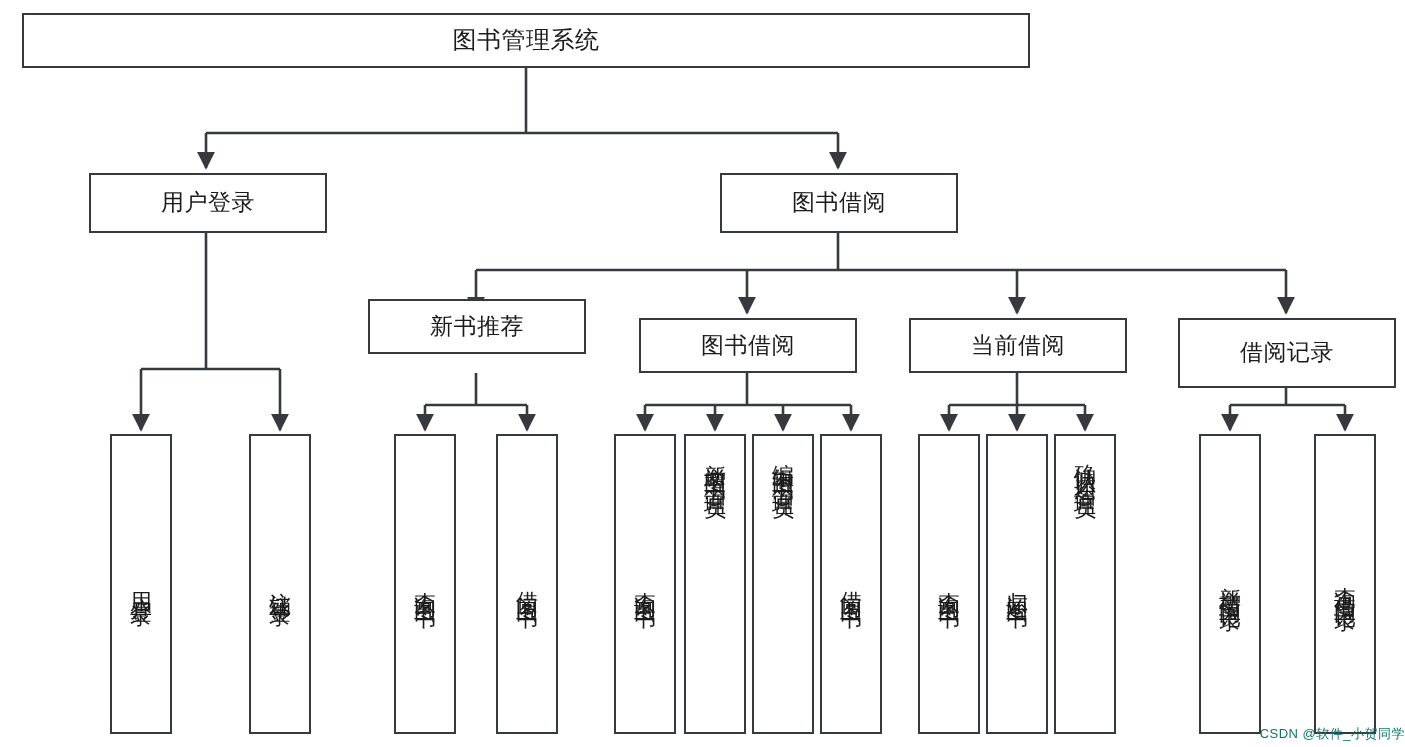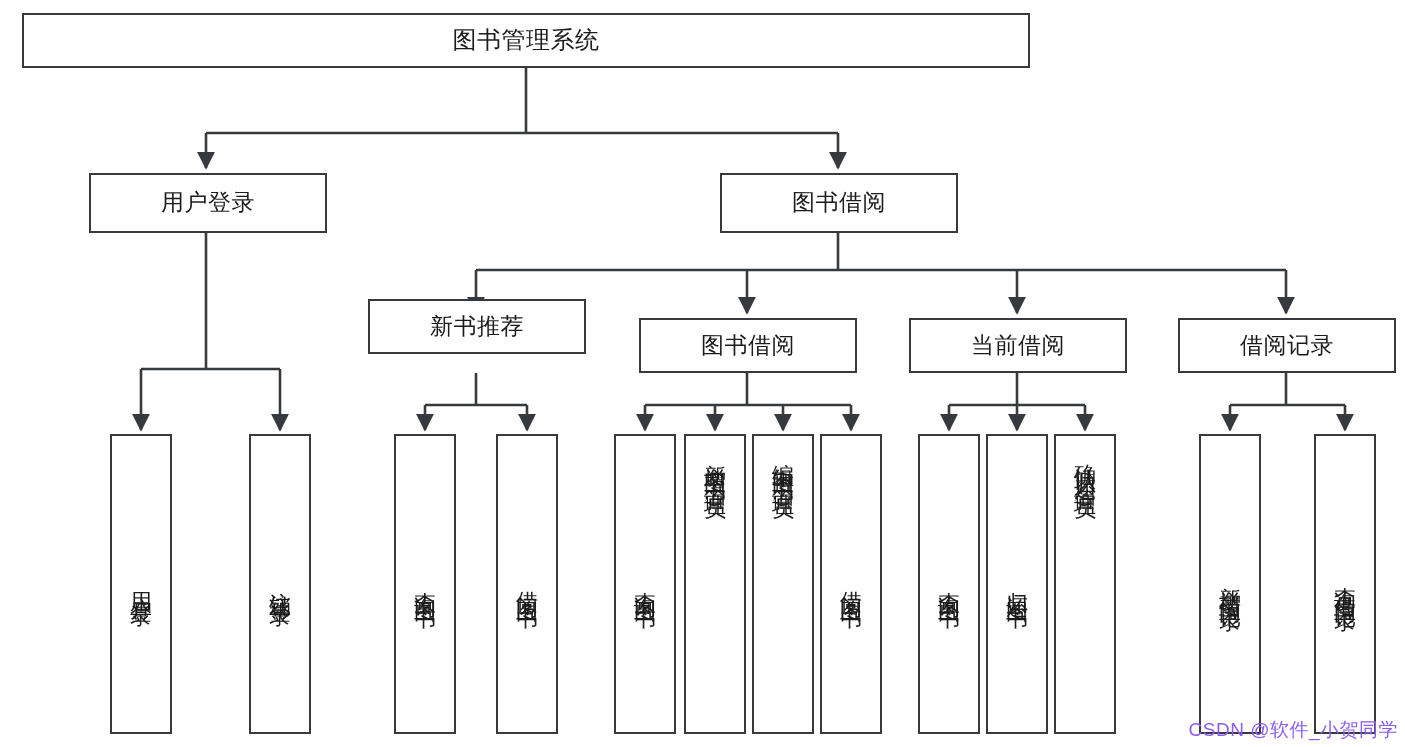--- a/index.html
+++ b/index.html
@@ -65,24 +65,24 @@
     letter-spacing: 5px;
     line-height: 1;
     white-space: nowrap;
   }
   .node.vertical.center-text {
     align-items: center;
     padding-top: 0;
   }
   #watermark {
     position: absolute;
-    right: 15px;
+    right: 8px;
     bottom: 4px;
-    font-size: 19px;
-    color: #8b5cf6;
+    font-size: 13px;
+    color: #0f766e;
     letter-spacing: 0.5px;
     white-space: nowrap;
     z-index: 5;
     pointer-events: none;
   }
 </style>
 </head>
 <body>
 
 <div id="diagram-root">
@@ -155,21 +155,21 @@
   </div>
 
   <div class="node horizontal" style="left:631px; top:318px; width:218px; height:55px;">
     <span class="node-label">图书借阅</span>
   </div>
 
   <div class="node horizontal" style="left:901px; top:318px; width:218px; height:55px;justify-content:center;">
     <span class="node-label">当前借阅</span>
   </div>
 
-  <div class="node horizontal" style="left:1170px; top:318px; width:218px; height:55px;">
+  <div class="node horizontal" style="left:1170px; top:318px; width:218px; height:70px;">
     <span class="node-label">借阅记录</span>
   </div>
 
   <div class="node vertical center-text" style="left:102px; top:434px; width:62px; height:300px;">
     <span class="node-label">用户登录</span>
   </div>
 
   <div class="node vertical center-text" style="left:241px; top:434px; width:62px; height:300px;">
     <span class="node-label">注销登录</span>
   </div>

